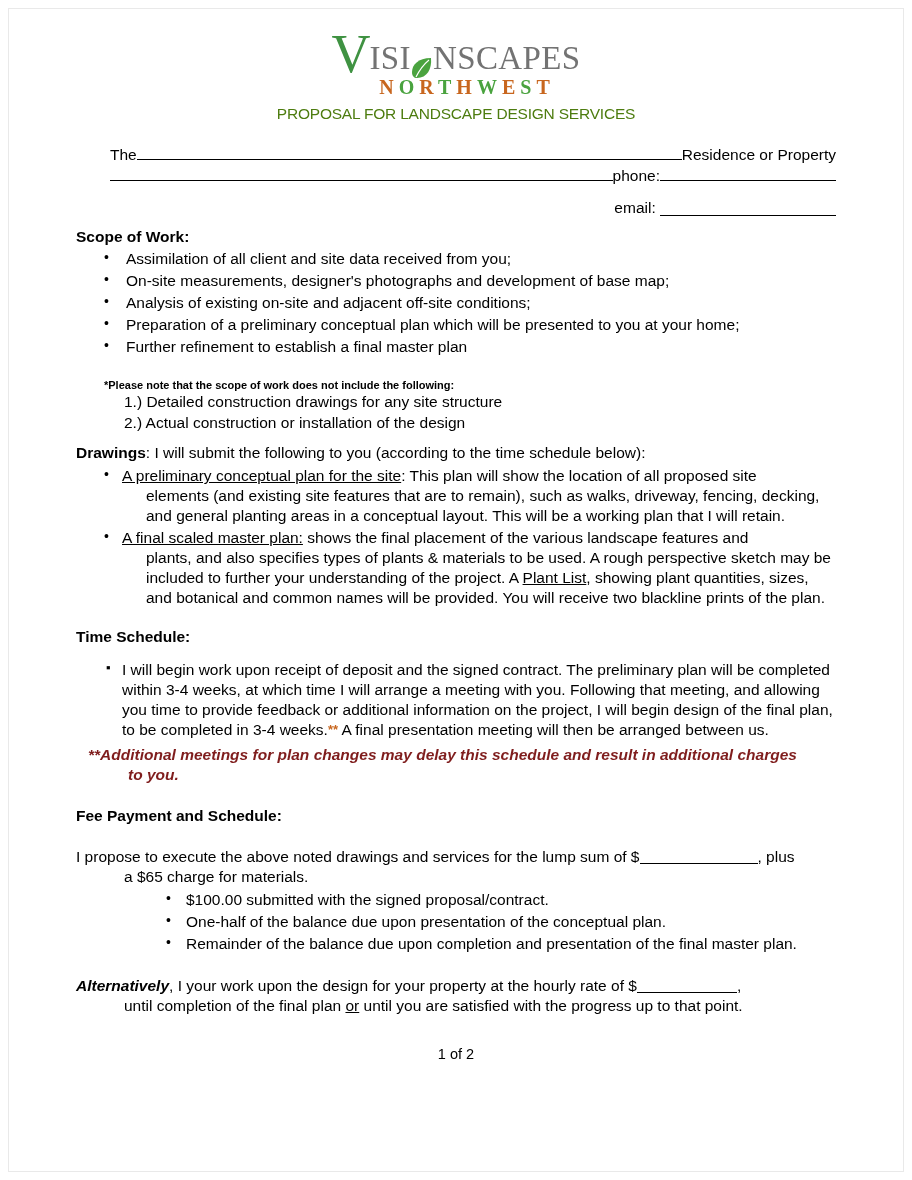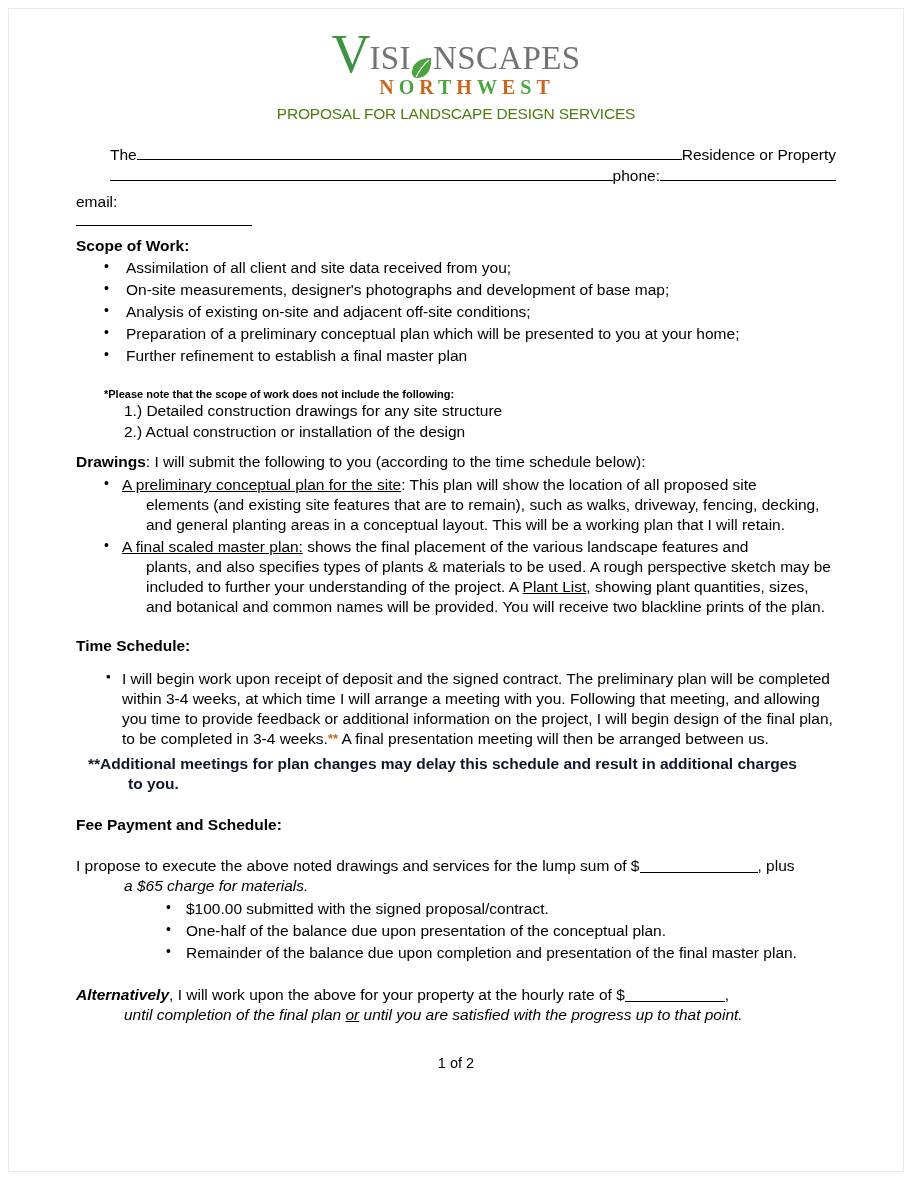--- a/index.html
+++ b/index.html
@@ -127,24 +127,23 @@
     height: 14px;
   }
   .fh-row2 .lbl { white-space: pre; }
   .fh-row2 .fill-short {
     width: 176px;
     border-bottom: 1.3px solid #000;
     height: 14px;
   }
   .fh-row3 {
     display: flex;
-    align-items: flex-start;
+    align-items: center;
     justify-content: flex-end;
-    margin-top: 8px;
-    flex-direction: column;
+    margin-top: 14px;
   }
   .fh-row3 .lbl { white-space: pre; }
   .fh-row3 .fill-short {
     width: 176px;
     border-bottom: 1.3px solid #000;
     height: 14px;
   }
 
   
   .h-sec {
@@ -203,28 +202,28 @@
     padding-left: 28px;
   }
   .numlist {
     padding-left: 48px;
     font-size: 15.5px;
     line-height: 1.3;
     margin-top: 1px;
   }
   .indent-para {
     padding-left: 48px;
-    font-style: italic;
   }
   u { text-decoration: underline; }
   .bold { font-weight: bold; }
   .bi { font-weight: bold; font-style: italic; }
   .orange {
-    color: #0f172a;
-    font-weight: bold;
+    color: #7f1d1d;
+    font-weight: bold;
+    font-style: italic;
   }
   .star {
     color: #c8661e;
     font-weight: bold;
     font-size: 13px;
     vertical-align: 1px;
   }
   .blank {
     display: inline-block;
     border-bottom: 1.4px solid #000;
@@ -333,20 +332,20 @@
       <span class="indent-para" style="display:block">a $65 charge for materials.</span>
     </div>
 
     <ul class="bul deep">
       <li>$100.00 submitted with the signed proposal/contract.</li>
       <li>One-half of the balance due upon presentation of the conceptual plan.</li>
       <li>Remainder of the balance due upon completion and presentation of the final master plan.</li>
     </ul>
 
     <div class="para" style="margin-top:22px">
-      <span class="bi">Alternatively</span><span>, I will work upon the above for your property at the hourly rate of $</span><span class="blank blank-100"></span><span>,</span>
+      <span class="bi">Alternatively</span><span>, I your work upon the design for your property at the hourly rate of $</span><span class="blank blank-100"></span><span>,</span>
       <span class="indent-para" style="display:block"><span>until completion of the final plan </span><u>or</u><span> until you are satisfied with the progress up to that point.</span></span>
     </div>
 
     <div class="footer-pg">1 of 2</div>
 
   </div>
 </div>
 
 </body></html>

